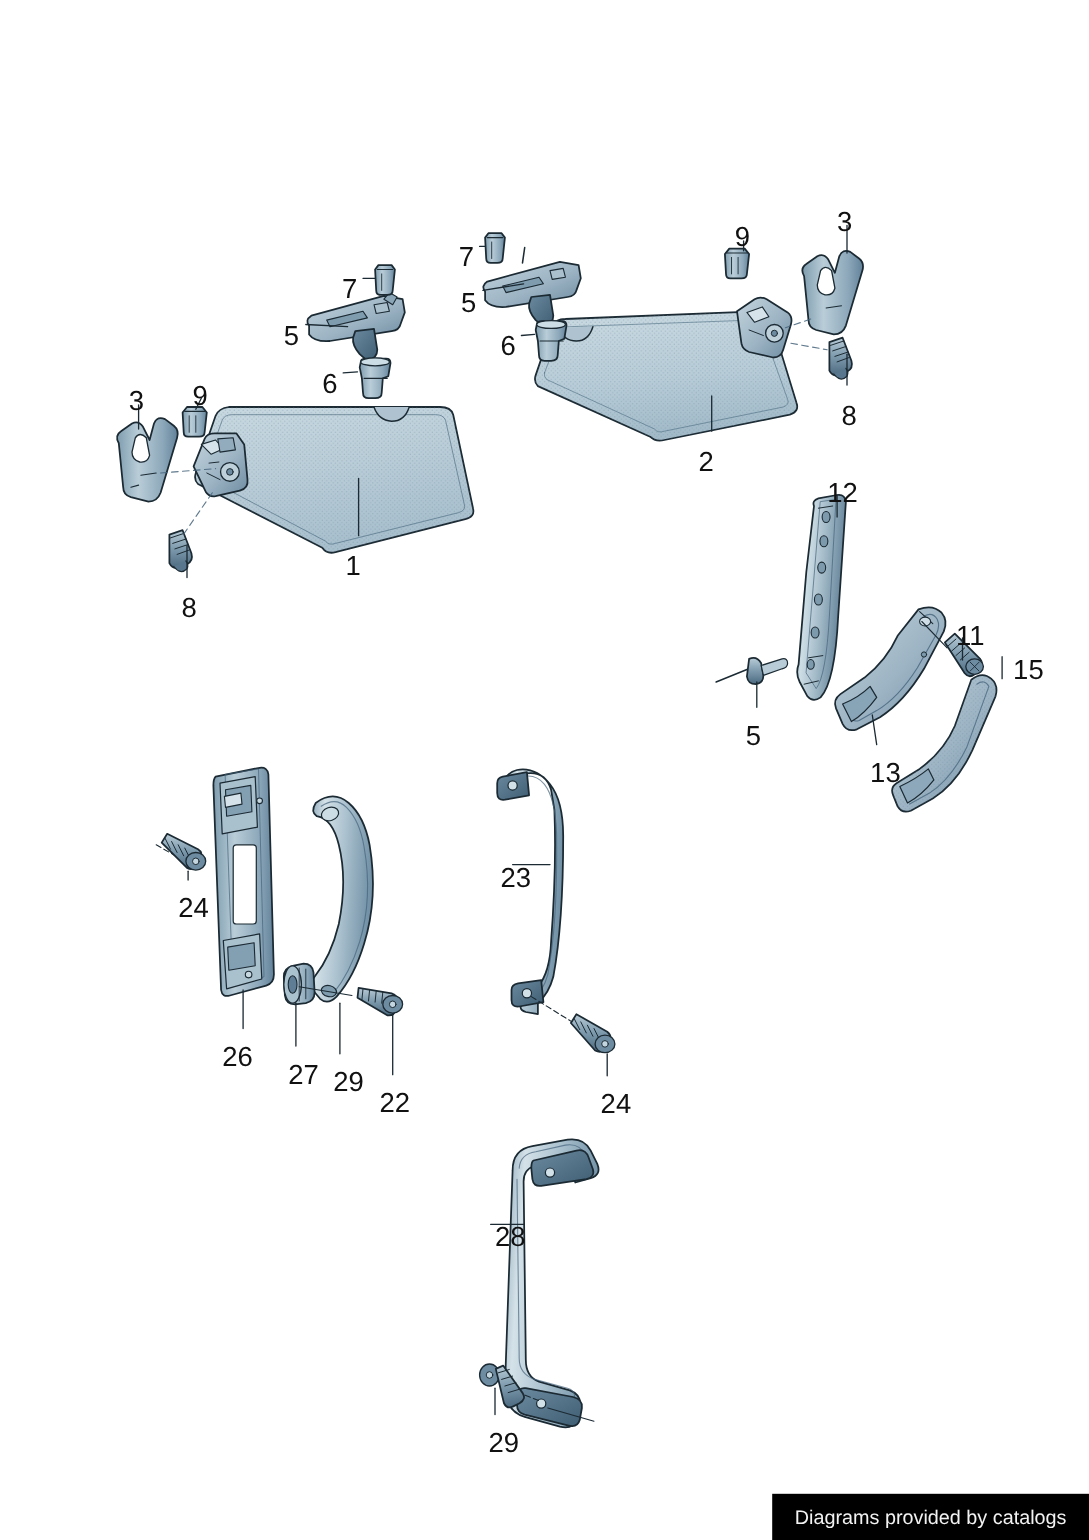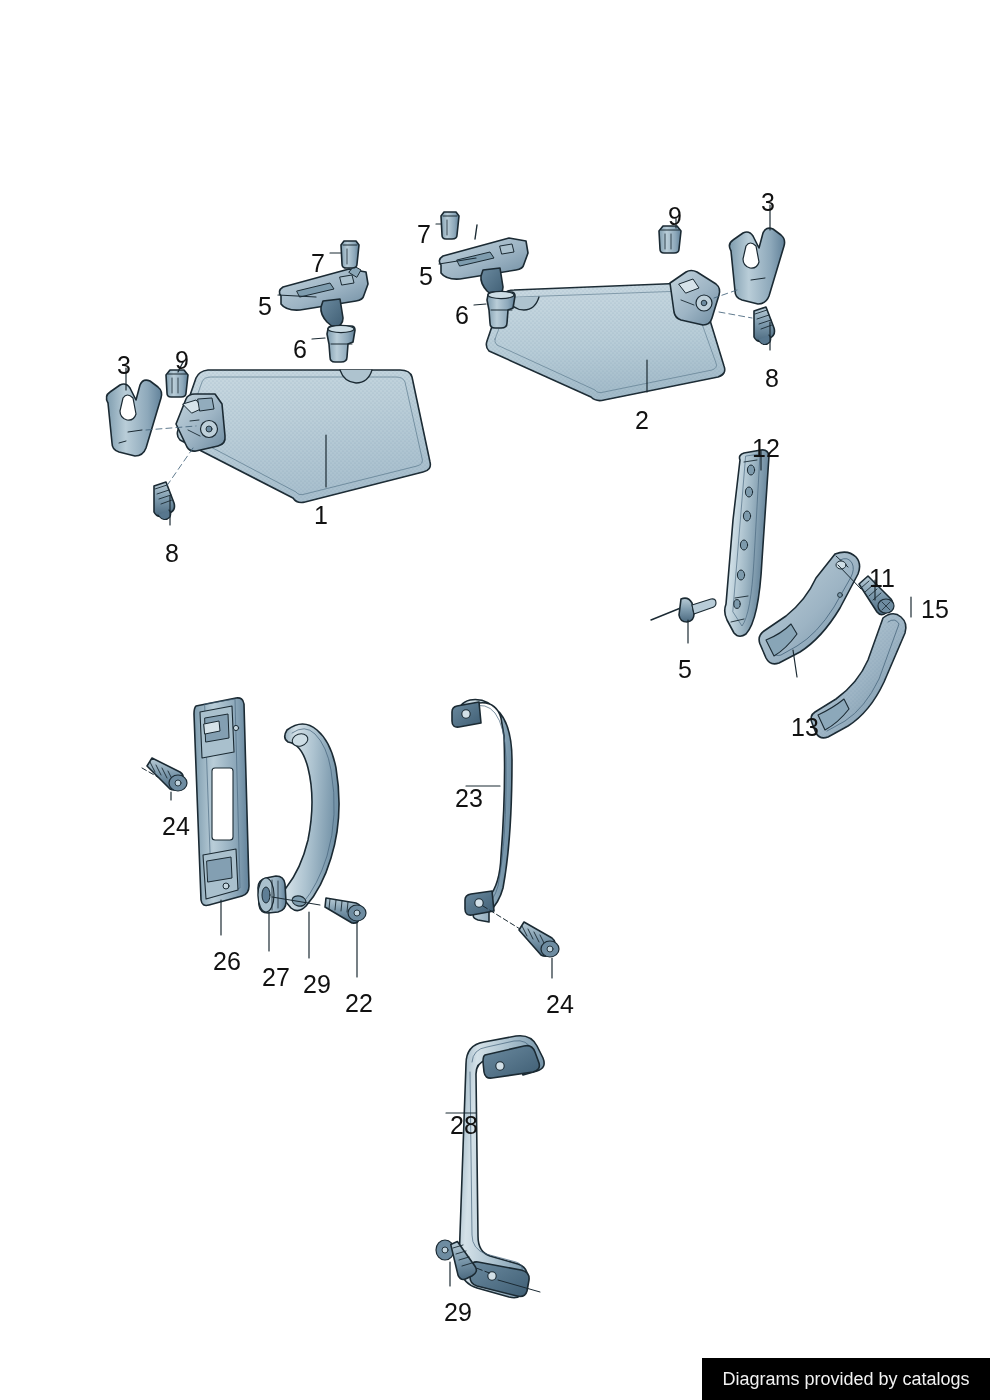--- a/index.html
+++ b/index.html
@@ -394,28 +394,28 @@
 <div class="lbl" style="left:293px;top:337px;">6</div>
 <div class="lbl" style="left:455px;top:303px;">6</div>
 <div class="lbl" style="left:311px;top:251px;">7</div>
 <div class="lbl" style="left:417px;top:222px;">7</div>
 <div class="lbl" style="left:165px;top:541px;">8</div>
 <div class="lbl" style="left:765px;top:366px;">8</div>
 <div class="lbl" style="left:175px;top:348px;">9</div>
 <div class="lbl" style="left:668px;top:204px;">9</div>
 <div class="lbl" style="left:752px;top:436px;">12</div>
 <div class="lbl" style="left:678px;top:657px;">5</div>
-<div class="lbl" style="left:791px;top:715px;">13</div>
+<div class="lbl" style="left:791px;top:691px;">13</div>
 <div class="lbl" style="left:869px;top:566px;">11</div>
 <div class="lbl" style="left:905px;top:597px;margin-left:16px;">15</div>
 <div class="lbl" style="left:345px;top:991px;">22</div>
 <div class="lbl" style="left:455px;top:786px;">23</div>
 <div class="lbl" style="left:162px;top:814px;">24</div>
 <div class="lbl" style="left:546px;top:992px;">24</div>
 <div class="lbl" style="left:303px;top:972px;">29</div>
-<div class="lbl" style="left:213px;top:949px;">26</div>
+<div class="lbl" style="left:202px;top:949px;">26</div>
 <div class="lbl" style="left:262px;top:965px;">27</div>
 <div class="lbl" style="left:434px;top:1113px;margin-left:16px;">28</div>
 <div class="lbl" style="left:444px;top:1300px;">29</div>
 
 <div id="watermark">Diagrams provided by catalogs parts</div>
 
 </div>
 
 </body></html>

